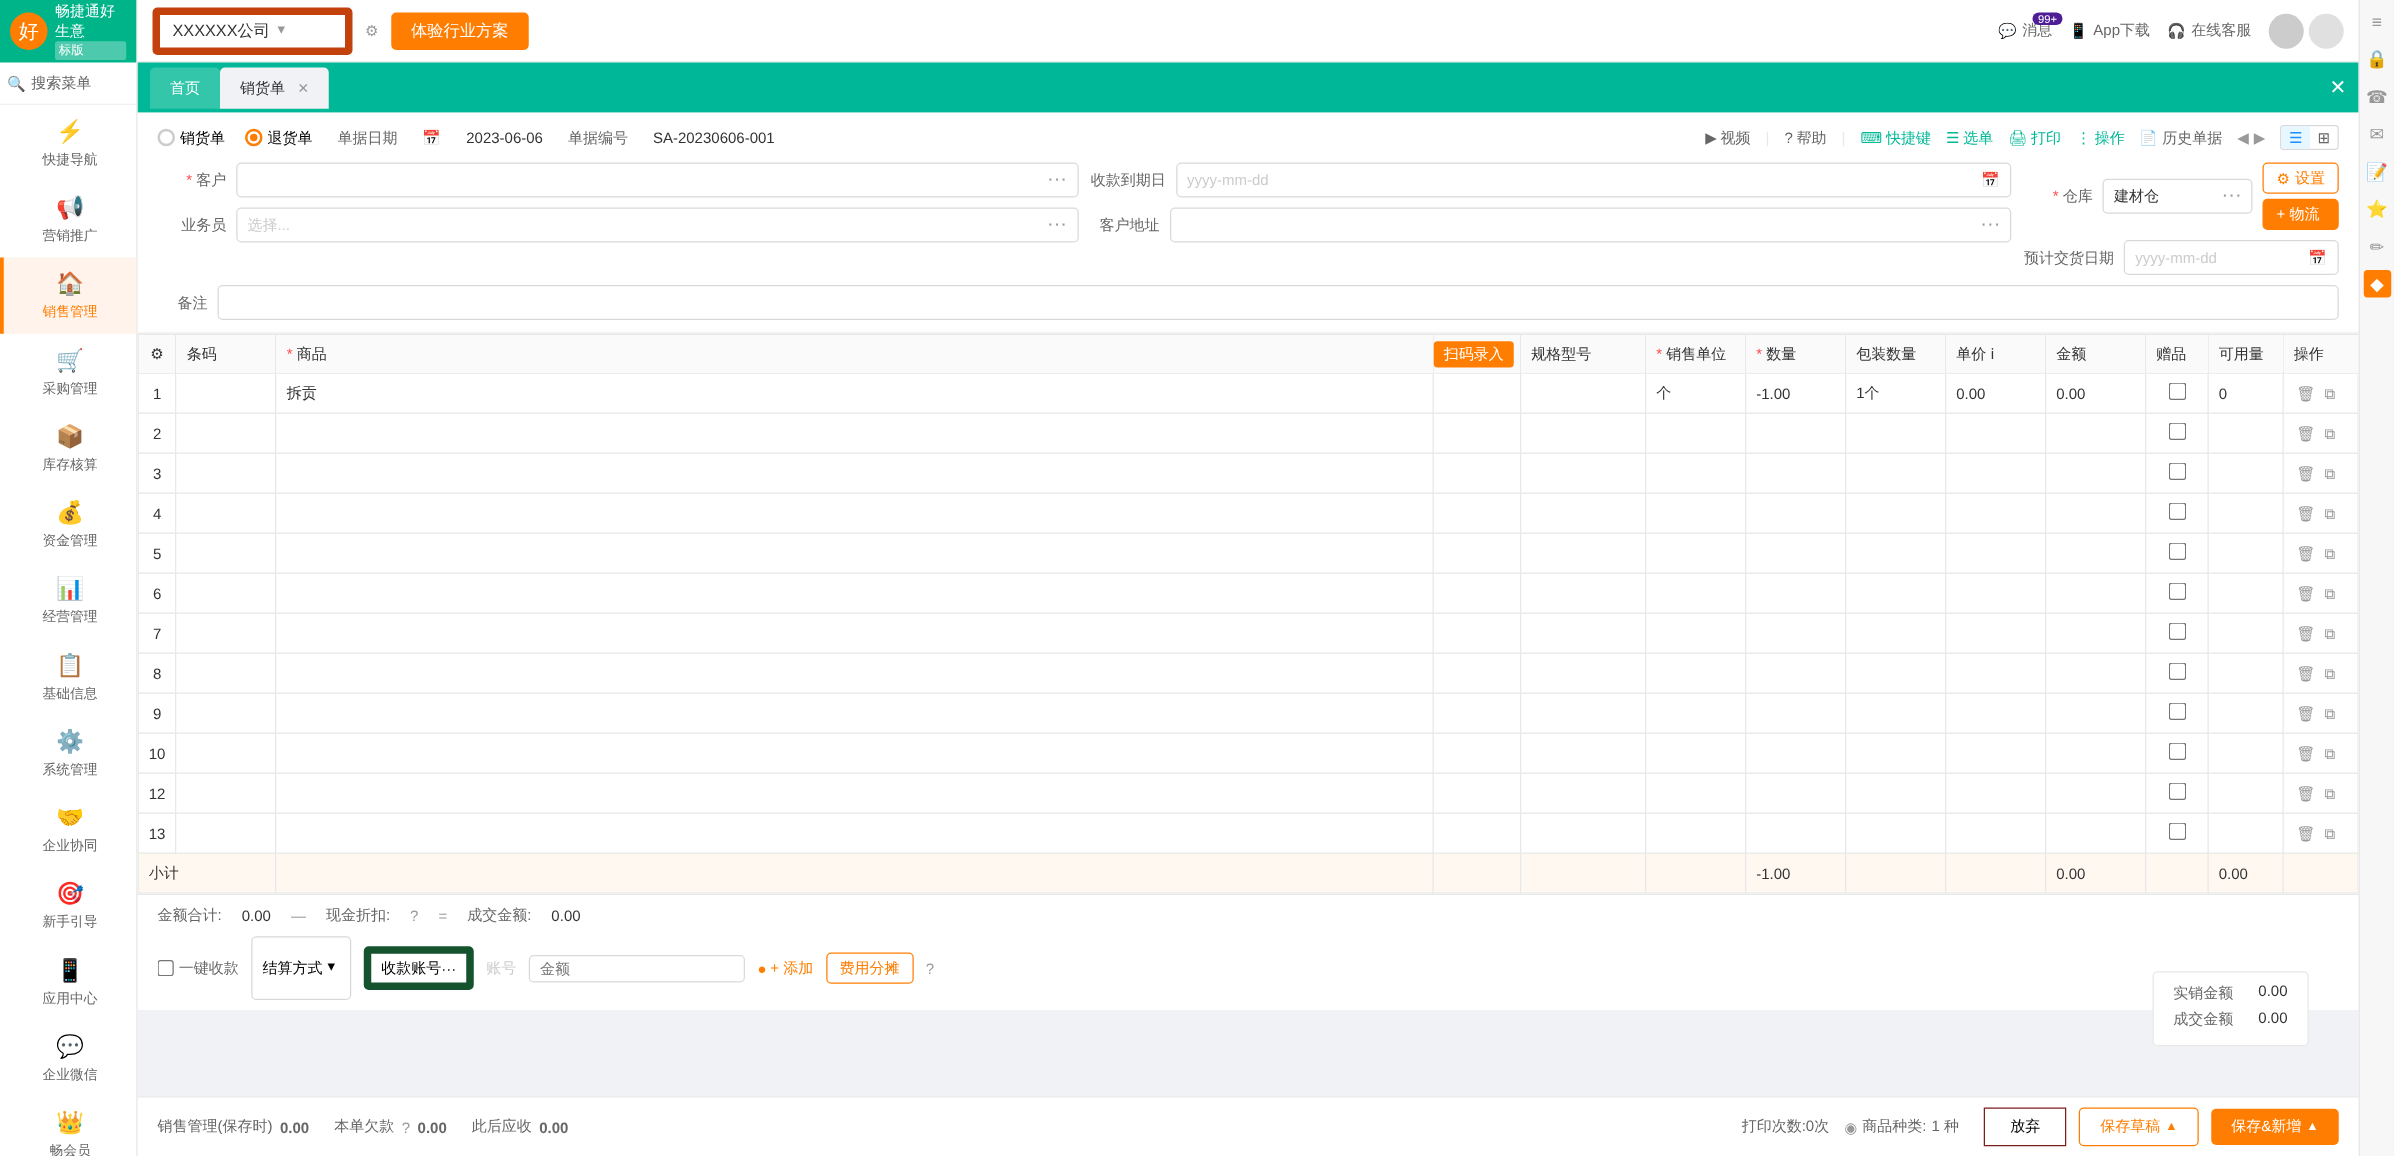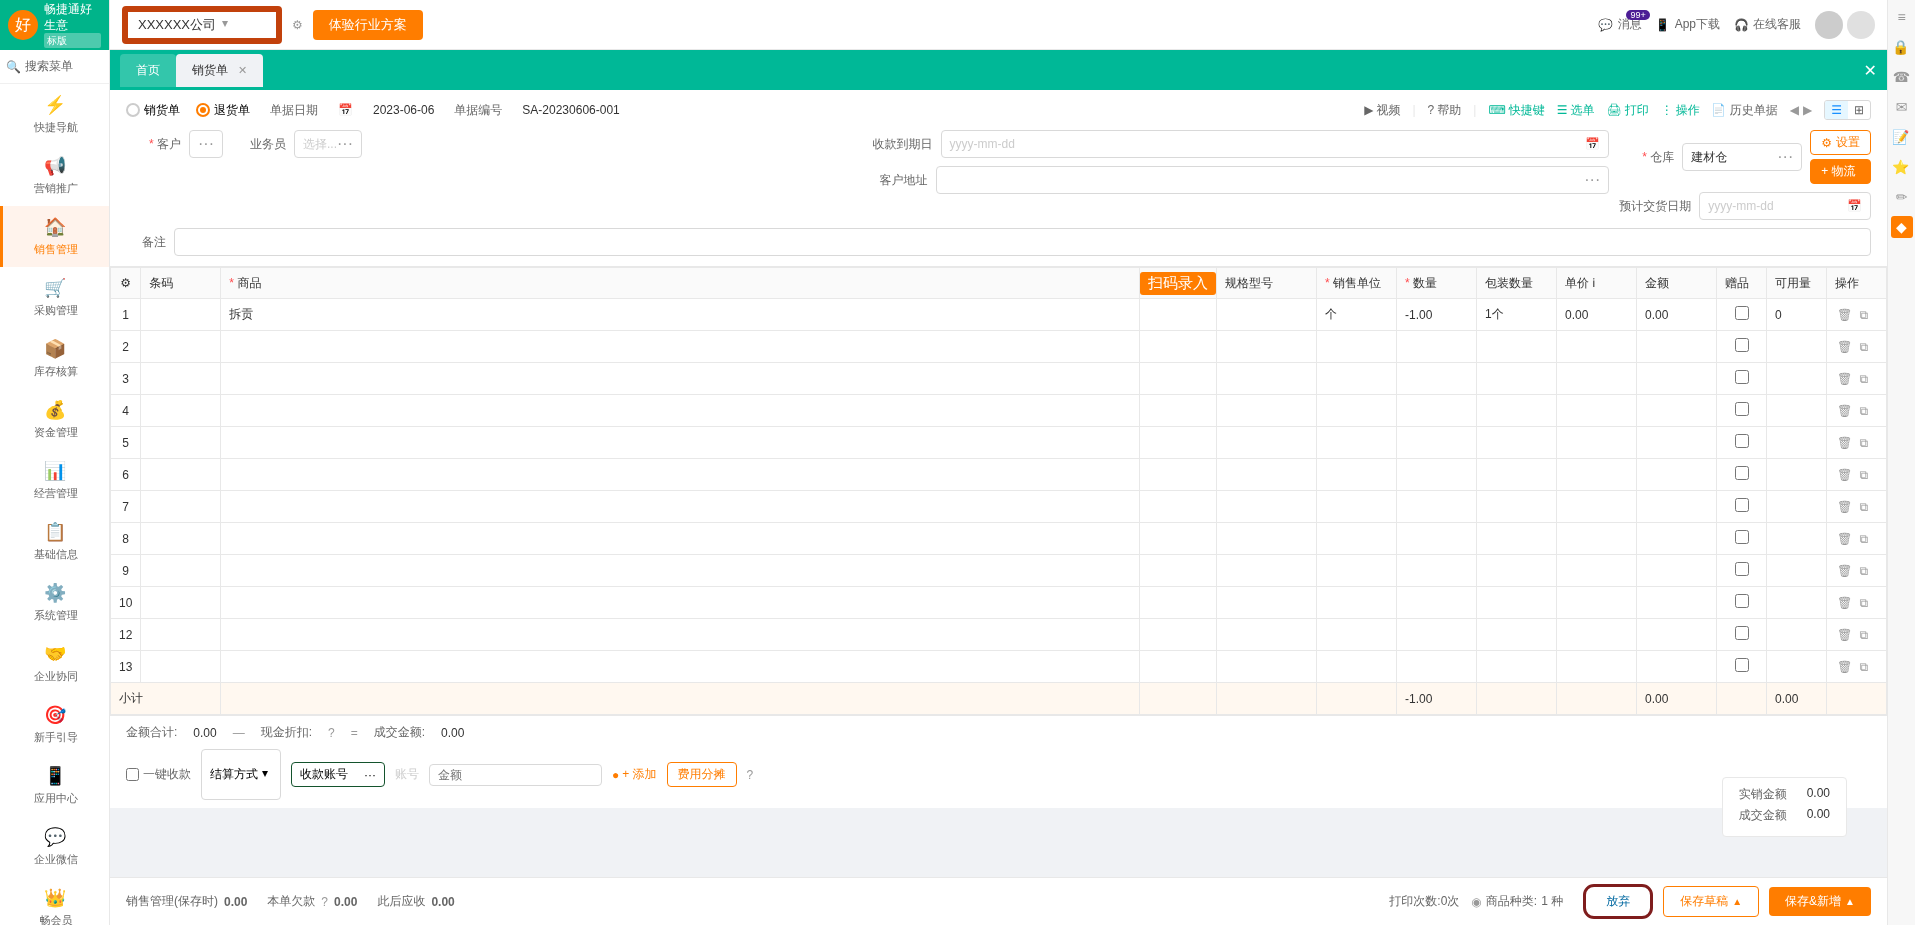--- a/index.html
+++ b/index.html
@@ -73,49 +73,49 @@
     .remark-label { color: #666; min-width: 40px; text-align: right; }
     .remark-input { flex: 1; border: 1px solid #d9d9d9; border-radius: 4px; padding: 4px 8px; min-height: 28px; }
 
     
     .table-area { flex: 1; overflow: auto; background: white; margin: 0; }
     .data-table { width: 100%; border-collapse: collapse; }
     .data-table th { background: #fafafa; border: 1px solid #e8e8e8; padding: 6px 8px; text-align: left; white-space: nowrap; font-weight: 500; color: #333; position: sticky; top: 0; z-index: 10; }
     .data-table th.required::before { content: '* '; color: #ff4d4f; }
     .data-table td { border: 1px solid #e8e8e8; padding: 5px 8px; color: #333; height: 32px; }
     .row-num { color: #999; text-align: center; width: 30px; }
-    .scan-btn { background: #ff7d00; color: white; border: none; border-radius: 3px; padding: 2px 8px; cursor: pointer; font-size: 15px; }
+    .scan-btn { background: #ff7d00; color: white; border: none; border-radius: 3px; padding: 2px 8px; cursor: pointer; font-size: 12px; }
     .negative { color: #ff4d4f; }
     .checkbox-cell { text-align: center; }
     .table-checkbox { width: 14px; height: 14px; cursor: pointer; }
     .op-btn { color: #999; cursor: pointer; margin: 0 2px; }
     .subtotal-row td { background: #fff8f0; font-weight: 500; }
 
     
     .bottom-bar { background: white; border-top: 1px solid #e8e8e8; padding: 8px 16px; }
     .amount-row { display: flex; align-items: center; gap: 16px; margin-bottom: 8px; }
     .amount-label { color: #666; }
     .amount-value { color: #333; font-weight: 500; }
     .dash { color: #999; }
     .equals { color: #999; }
     .payment-row { display: flex; align-items: center; gap: 10px; }
     .one-click-pay { display: flex; align-items: center; gap: 4px; color: #666; cursor: pointer; }
     .pay-method-select { border: 1px solid #d9d9d9; border-radius: 4px; padding: 16px 8px; min-width: 80px; display: flex; gap: 4px; cursor: pointer; }
-    .account-input { border: 1px solid #14532d; border-radius: 4px; padding: 3px 8px; min-width: 80px; display: flex; align-items: center; gap: 16px; cursor: pointer; }
+    .account-input { border: 6px solid #14532d; border-radius: 4px; padding: 3px 8px; min-width: 80px; display: flex; align-items: center; gap: 0; cursor: pointer; }
     .amount-input { border: 1px solid #d9d9d9; border-radius: 4px; padding: 3px 8px; min-width: 60px; }
     .add-btn { color: #ff7d00; cursor: pointer; display: flex; align-items: center; gap: 3px; }
     .expense-split-btn { border: 1px solid #ff7d00; color: #ff7d00; background: white; border-radius: 4px; padding: 3px 10px; cursor: pointer; }
 
     
     .footer-bar { height: 48px; background: white; border-top: 1px solid #e8e8e8; display: flex; align-items: center; padding: 0 16px; gap: 20px; }
     .footer-info { display: flex; align-items: center; gap: 6px; color: #666; }
     .footer-spacer { flex: 1; }
     .print-info { display: flex; align-items: center; gap: 12px; color: #666; }
     .footer-actions { display: flex; align-items: center; gap: 10px; }
-    .discard-btn { border: 3px solid #7f1d1d; background: white; color: #0369a1; border-radius: 11px; padding: 6px 20px; cursor: pointer; }
+    .discard-btn { border: 1px solid #7f1d1d; background: white; color: #000000; border-radius: 0; padding: 6px 20px; cursor: pointer; }
     .save-draft-btn { border: 1px solid #ff7d00; color: #ff7d00; background: white; border-radius: 4px; padding: 6px 16px; cursor: pointer; display: flex; align-items: center; gap: 4px; }
     .save-new-btn { background: #ff7d00; color: white; border: none; border-radius: 4px; padding: 6px 16px; cursor: pointer; display: flex; align-items: center; gap: 4px; }
     .btn-arrow { font-size: 10px; }
 
     
     .right-panel { width: 28px; background: #f7f7f7; border-left: 1px solid #e8e8e8; display: flex; flex-direction: column; align-items: center; padding: 6px 0; gap: 8px; }
     .right-panel-item { width: 22px; height: 22px; display: flex; align-items: center; justify-content: center; cursor: pointer; color: #999; font-size: 14px; border-radius: 3px; }
     .right-panel-item.active { background: #ff7d00; color: white; }
 
     
@@ -301,21 +301,21 @@
               <span class="nav-arrow">▶</span>
             </div>
             <div class="view-toggle">
               <div class="view-btn active">☰</div>
               <div class="view-btn">⊞</div>
             </div>
           </div>
         </div>
 
         <div style="display:grid;grid-template-columns:1fr 1fr auto;gap:10px;margin-bottom:8px;align-items:start;">
-          <div style="display:flex;flex-direction:row;gap:8px;">
+          <div style="display:flex;flex-direction:column;gap:8px;">
             <div class="field-group">
               <span class="field-label required">客户</span>
               <div class="field-input" style="flex:1">
                 <span class="dots">···</span>
               </div>
             </div>
             <div class="field-group">
               <span class="field-label">业务员</span>
               <div class="field-input" style="flex:1">
                 <span class="placeholder">选择...</span>

